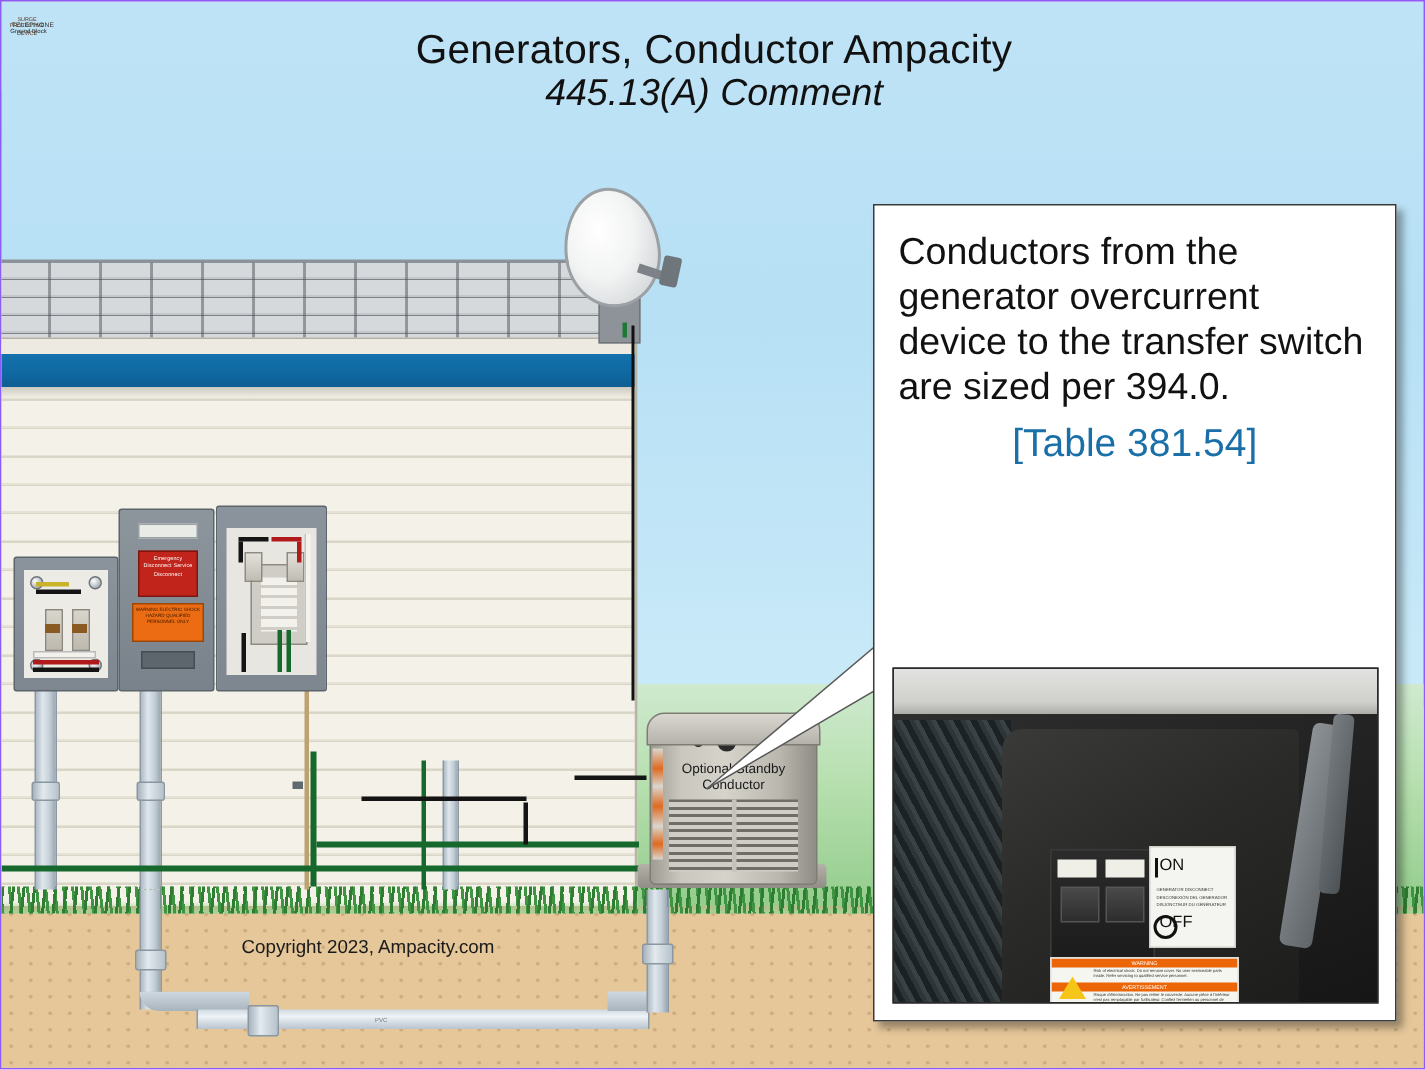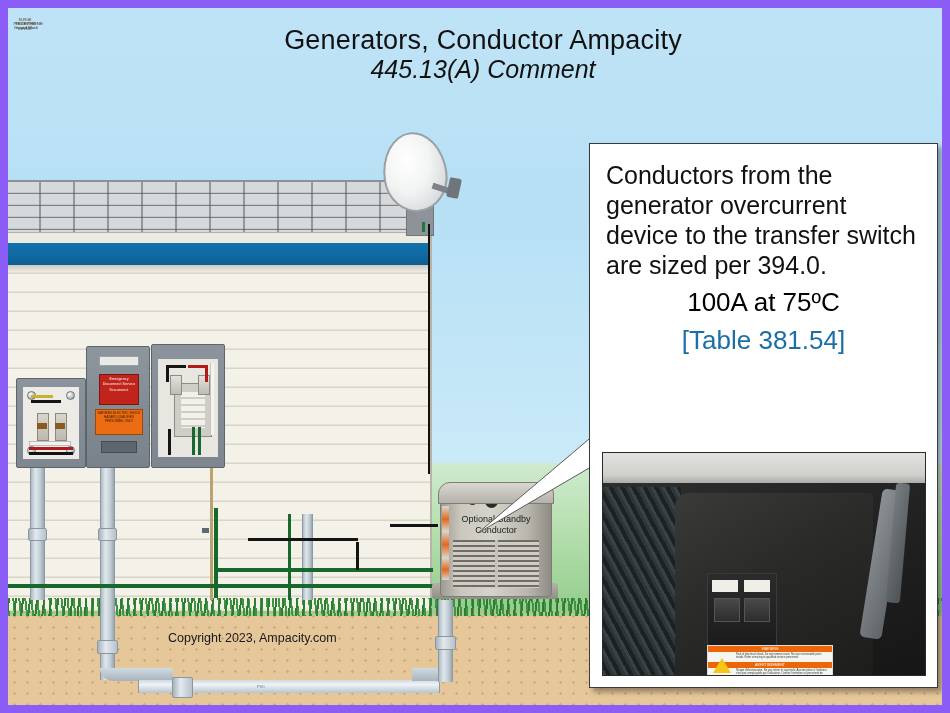--- a/index.html
+++ b/index.html
@@ -1,20 +1,20 @@
 <!DOCTYPE html>
 <html><head>
 <meta charset="utf-8">
 <title>Generators, Conductor Ampacity</title>
 <style>
   html,body{margin:0;padding:0;background:#fff;}
   body{font-family:"Liberation Sans",sans-serif;}
   #slide{
     position:relative;width:950px;height:713px;overflow:hidden;
-    box-sizing:border-box;border:8px solid #8b5cf6;background:#f0abfc;
+    box-sizing:border-box;border:1px solid #8b5cf6;background:#f0abfc;
   }
   
   .sky{position:absolute;left:0;top:0;width:100%;height:100%;
     background:linear-gradient(180deg,#bfe3f6 0%,#b7e0f5 30%,#c8e9f8 62%,#d9f0fa 100%);}
   
   .title-wrap{position:absolute;left:0;top:18px;width:950px;text-align:center;z-index:30;}
   .title-1{font-size:27px;color:#111;line-height:1.08;letter-spacing:.2px;}
   .title-2{font-size:25px;color:#111;font-style:italic;line-height:1.12;}
   
   .lawn{position:absolute;left:0;top:470px;width:950px;height:135px;
@@ -315,36 +315,44 @@
     <div class="gen-split"></div>
   </div>
   <div class="gen-strip"></div>
 
   <svg class="pointer" style="left:440px;top:415px;width:160px;height:115px;" viewBox="0 0 160 115">
     <polygon points="30,110 160,0 160,34" fill="#ffffff" stroke="#5a5a5a" stroke-width="1"></polygon>
   </svg>
 
   <div class="callout">
     <div class="co-text">Conductors from the generator overcurrent device to the transfer switch are sized per 394.0.</div>
-    <div class="co-center">100A at 75ºC</div>
     <div class="co-center co-blue">[Table 381.54]</div>
 
     <div class="photo">
       <div class="ph-top"></div>
       <div class="ph-dark"></div>
       <div class="ph-cable"></div>
       <div class="ph-panel"></div>
 
       <div class="ph-brk">
         <div class="ph-brk-h" style="left:4px;"></div>
         <div class="ph-brk-h" style="left:36px;"></div>
         <div class="ph-toggle" style="left:6px;"></div>
         <div class="ph-toggle" style="left:36px;"></div>
       </div>
 
+      <div class="ph-onoff">
+        <div class="ph-bar-i"></div>
+        <div class="ph-on">ON</div>
+        <div class="ph-mini">GENERATOR DISCONNECT</div>
+        <div class="ph-mini" style="top:31px;">DESCONEXIÓN DEL GENERADOR</div>
+        <div class="ph-mini" style="top:36px;">DISJONCTEUR DU GÉNÉRATEUR</div>
+        <div class="ph-circ"></div>
+        <div class="ph-off">OFF</div>
+      </div>
 
       <div class="ph-warn">
         <div class="ph-warn-bar" style="top:0;">WARNING</div>
         <div class="ph-warn-tx" style="top:7px;">Risk of electrical shock. Do not remove cover. No user serviceable parts inside. Refer servicing to qualified service personnel.</div>
         <div class="ph-warn-bar" style="top:16px;">AVERTISSEMENT</div>
         <div class="ph-warn-tx" style="top:23px;">Risque d'électrocution. Ne pas retirer le couvercle. Aucune pièce à l'intérieur n'est pas remplaçable par l'utilisateur. Confiez l'entretien au personnel de service qualifié.</div>
         <div class="ph-tri"></div>
       </div>
 
       <div class="ph-arm"></div>

